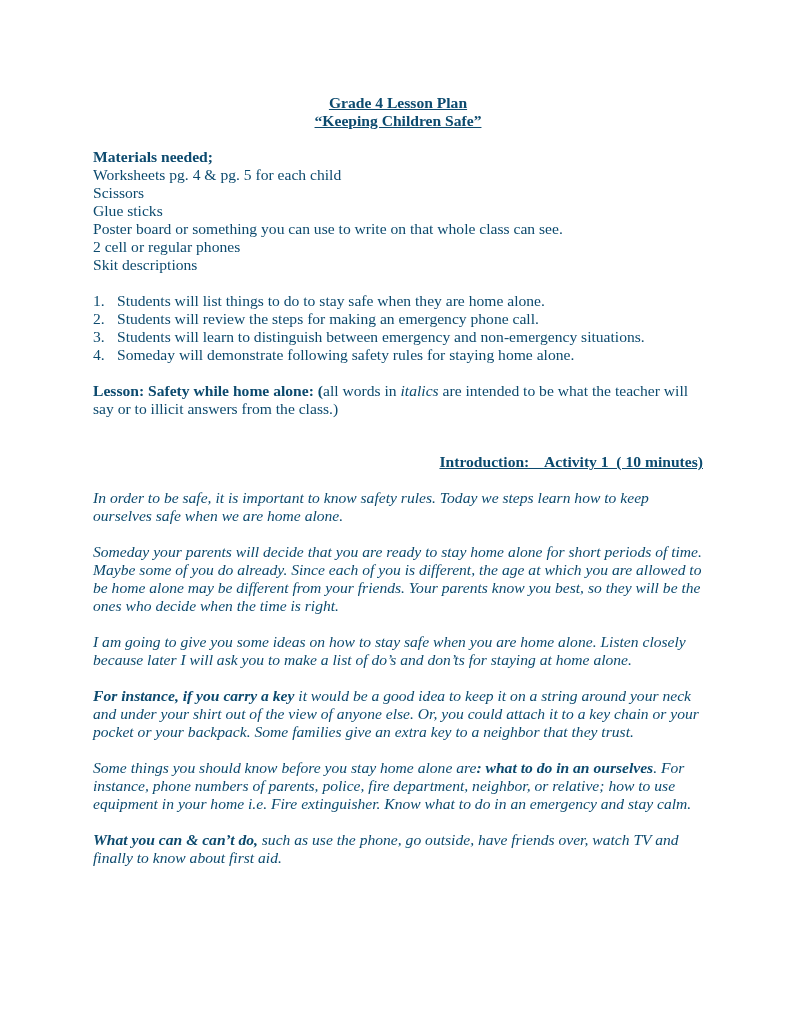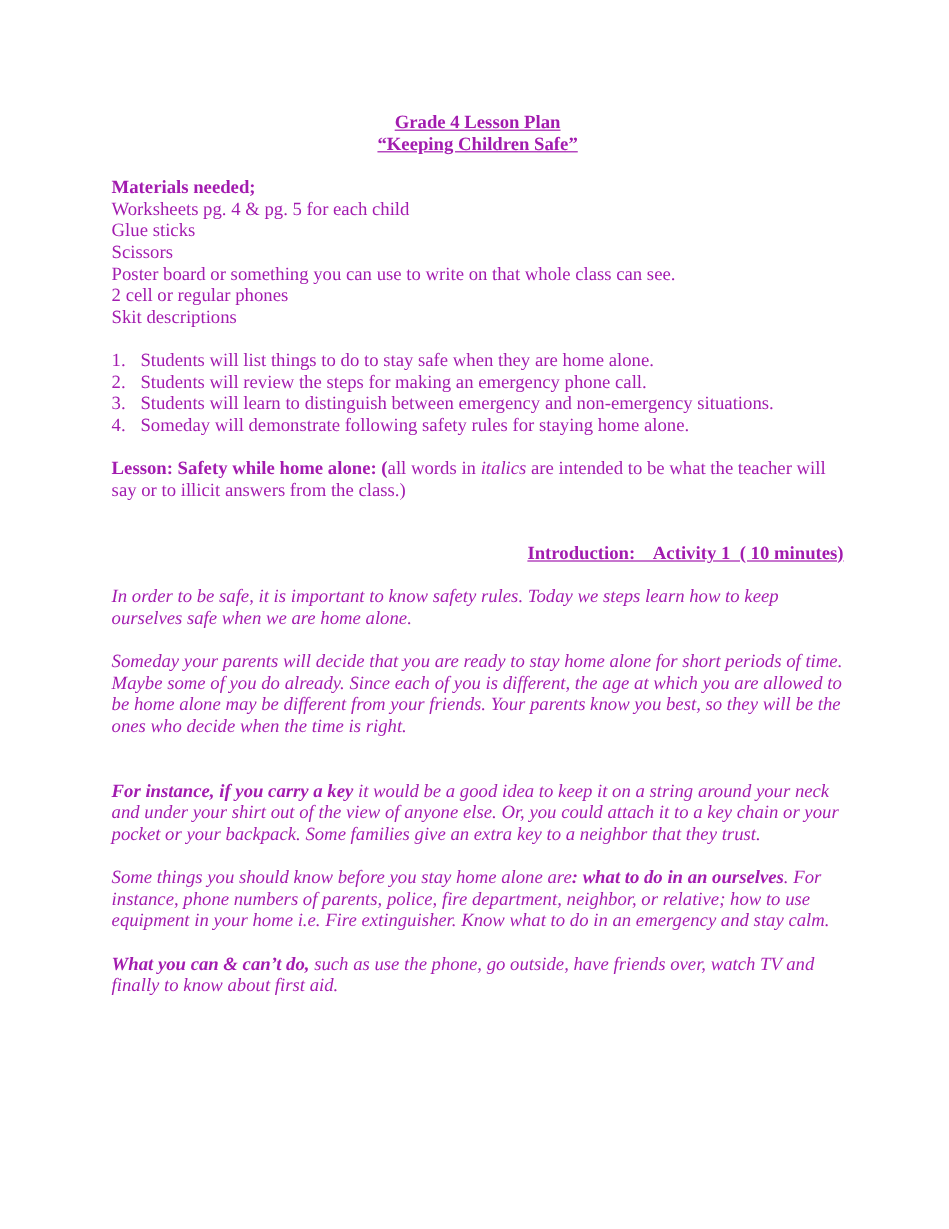--- a/index.html
+++ b/index.html
@@ -1,19 +1,19 @@
 <!DOCTYPE html>
 <html><head>
   <meta charset="utf-8">
   <style>
     html, body { margin: 0; padding: 0; background: #ffffff; }
     body { width: 791px; height: 1024px; position: relative; overflow: hidden; }
     .page {
       position: absolute; left: 93px; top: 94px; width: 610px;
-      font-family: "Liberation Serif", serif; font-size: 15.6px; line-height: 18px; color: #a21caf;
+      font-family: "Liberation Serif", serif; font-size: 15.6px; line-height: 18px; color: #0c4a6e;
     }
     .center { text-align: center; }
     .title { font-weight: bold; text-decoration: underline; }
     .b { font-weight: bold; }
     .i { font-style: italic; }
     .u { text-decoration: underline; }
     p { margin: 0; }
     .gap18 { height: 18px; }
     .gap35 { height: 35px; }
     ol { margin: 0; padding: 0; list-style: none; }
@@ -23,22 +23,22 @@
 </head>
 <body>
 
 <div class="page">
   <p class="center title">Grade 4 Lesson Plan</p>
   <p class="center title">“Keeping Children Safe”</p>
   <div class="gap18"></div>
 
   <p class="b">Materials needed;</p>
   <p>Worksheets pg. 4 &amp; pg. 5 for each child</p>
+  <p>Scissors</p>
   <p>Glue sticks</p>
-  <p>Scissors</p>
   <p>Poster board or something you can use to write on that whole class can see.</p>
   <p>2 cell or regular phones</p>
   <p>Skit descriptions</p>
   <div class="gap18"></div>
 
   <ol>
     <li>
         <span class="num">1.</span>
         <span>Students will list things to do to stay safe when they are home alone.</span>
       </li>
@@ -62,20 +62,21 @@
 
   <p class="b u" style="white-space:pre;text-align:right;">Introduction:    Activity 1  ( 10 minutes)</p>
   <div class="gap18"></div>
 
   <p class="i">In order to be safe, it is important to know safety rules.  Today we steps learn how to keep ourselves safe when we are home alone.</p>
   <div class="gap18"></div>
 
   <p class="i">Someday your parents will decide that you are ready to stay home alone for short periods of time.  Maybe some of you do already.  Since each of you is different, the age at which you are allowed to be home alone may be different from your friends.  Your parents know you best, so they will be the ones who decide when the time is right.</p>
   <div class="gap18"></div>
 
+  <p class="i">I am going to give you some ideas on how to stay safe when you are home alone.  Listen closely because later I will ask you to make a list of do’s and don’ts for staying at home alone.</p>
   <div class="gap18"></div>
 
   <p class="i"><span class="b">For instance, if you carry a key</span><span> it would be a good idea to keep it on a string around your neck and under your shirt out of the view of anyone else.  Or, you could attach it to a key chain or your pocket or your backpack.   Some families give an extra key to a neighbor that they trust.</span></p>
   <div class="gap18"></div>
 
   <p class="i"><span>Some things you should know before you stay home alone are</span><span class="b">:  what to do in an ourselves</span><span>.  For instance, phone numbers of parents, police, fire department, neighbor, or relative; how to use equipment in your home i.e. Fire extinguisher. Know what to do in an emergency and stay calm.</span></p>
   <div class="gap18"></div>
 
   <p class="i"><span class="b">What you can &amp; can’t do,</span><span> such as use the phone, go outside, have friends over, watch TV and finally to know about first aid.</span></p>
 </div>

